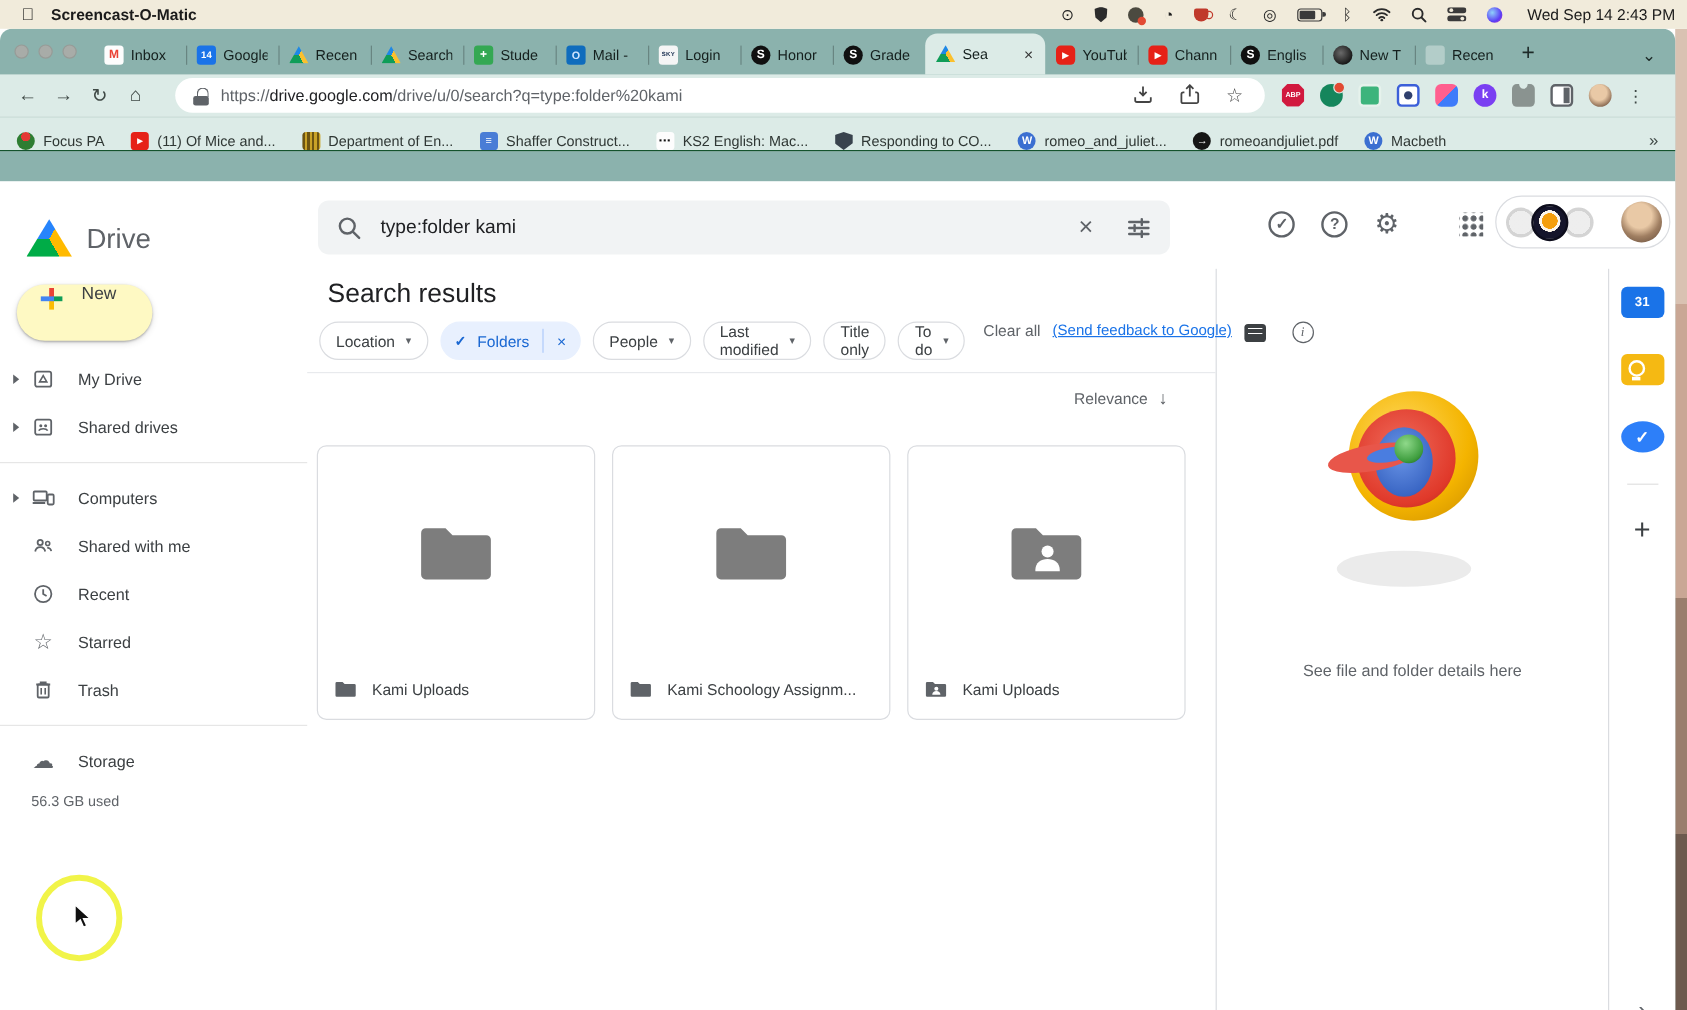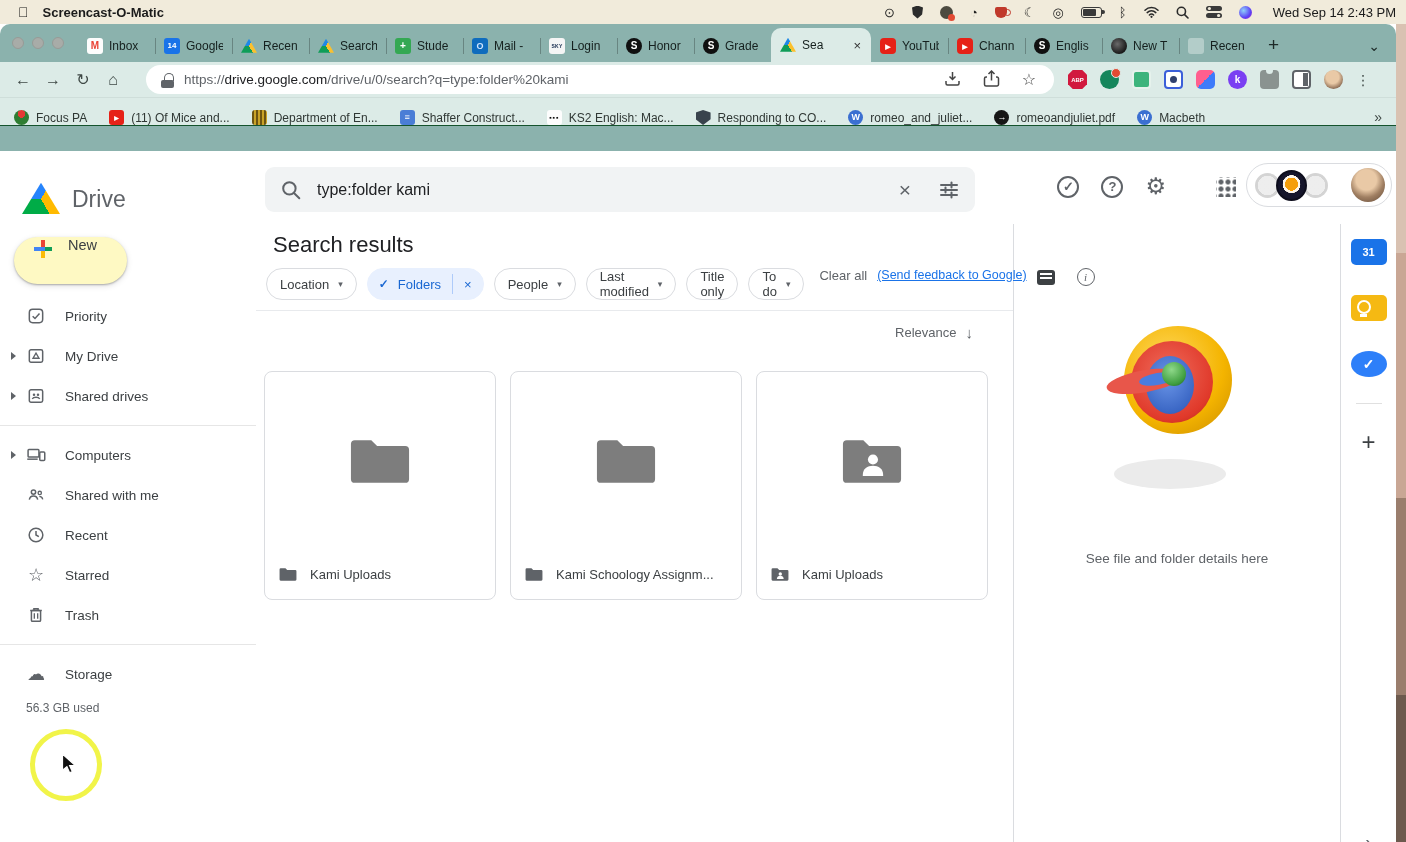--- a/index.html
+++ b/index.html
@@ -413,29 +413,20 @@
             <svg width="24" height="24" viewBox="0 0 24 24">
                 <rect x="3" y="10" width="7.5" height="4" fill="#4285f4"></rect>
                 <rect x="10" y="3" width="4" height="7.5" fill="#ea4335"></rect>
                 <rect x="13.5" y="10" width="7.5" height="4" fill="#0f9d58"></rect>
                 <rect x="10" y="13.5" width="4" height="7.5" fill="#fbbc04"></rect>
                 <rect x="10" y="10" width="4" height="4" fill="#4285f4"></rect>
               </svg>
             <span class="newtxt">New</span>
           </span>
           <div class="nav">
-            <div class="nrow">
-              <span class="nico">
-                  <svg width="20" height="20" viewBox="0 0 24 24">
-                    <rect x="4" y="4" width="16" height="16" rx="4" stroke="#5f6368" stroke-width="1.8" fill="none"></rect>
-                    <path d="M8 12.2l2.8 2.8L16.2 9" stroke="#5f6368" stroke-width="1.8" fill="none"></path>
-                  </svg>
-                </span>
-              <span>Priority</span>
-            </div>
             <div class="nrow">
               <span class="expander"></span>
               <span class="nico">
                   <svg width="20" height="20" viewBox="0 0 24 24">
                     <rect x="4" y="4.5" width="16" height="15" rx="2" stroke="#5f6368" stroke-width="1.8" fill="none"></rect>
                     <path d="M12 8.5l3.6 6.2H8.4z" stroke="#5f6368" stroke-width="1.6" fill="none"></path>
                   </svg>
                 </span>
               <span>My Drive</span>
             </div>

